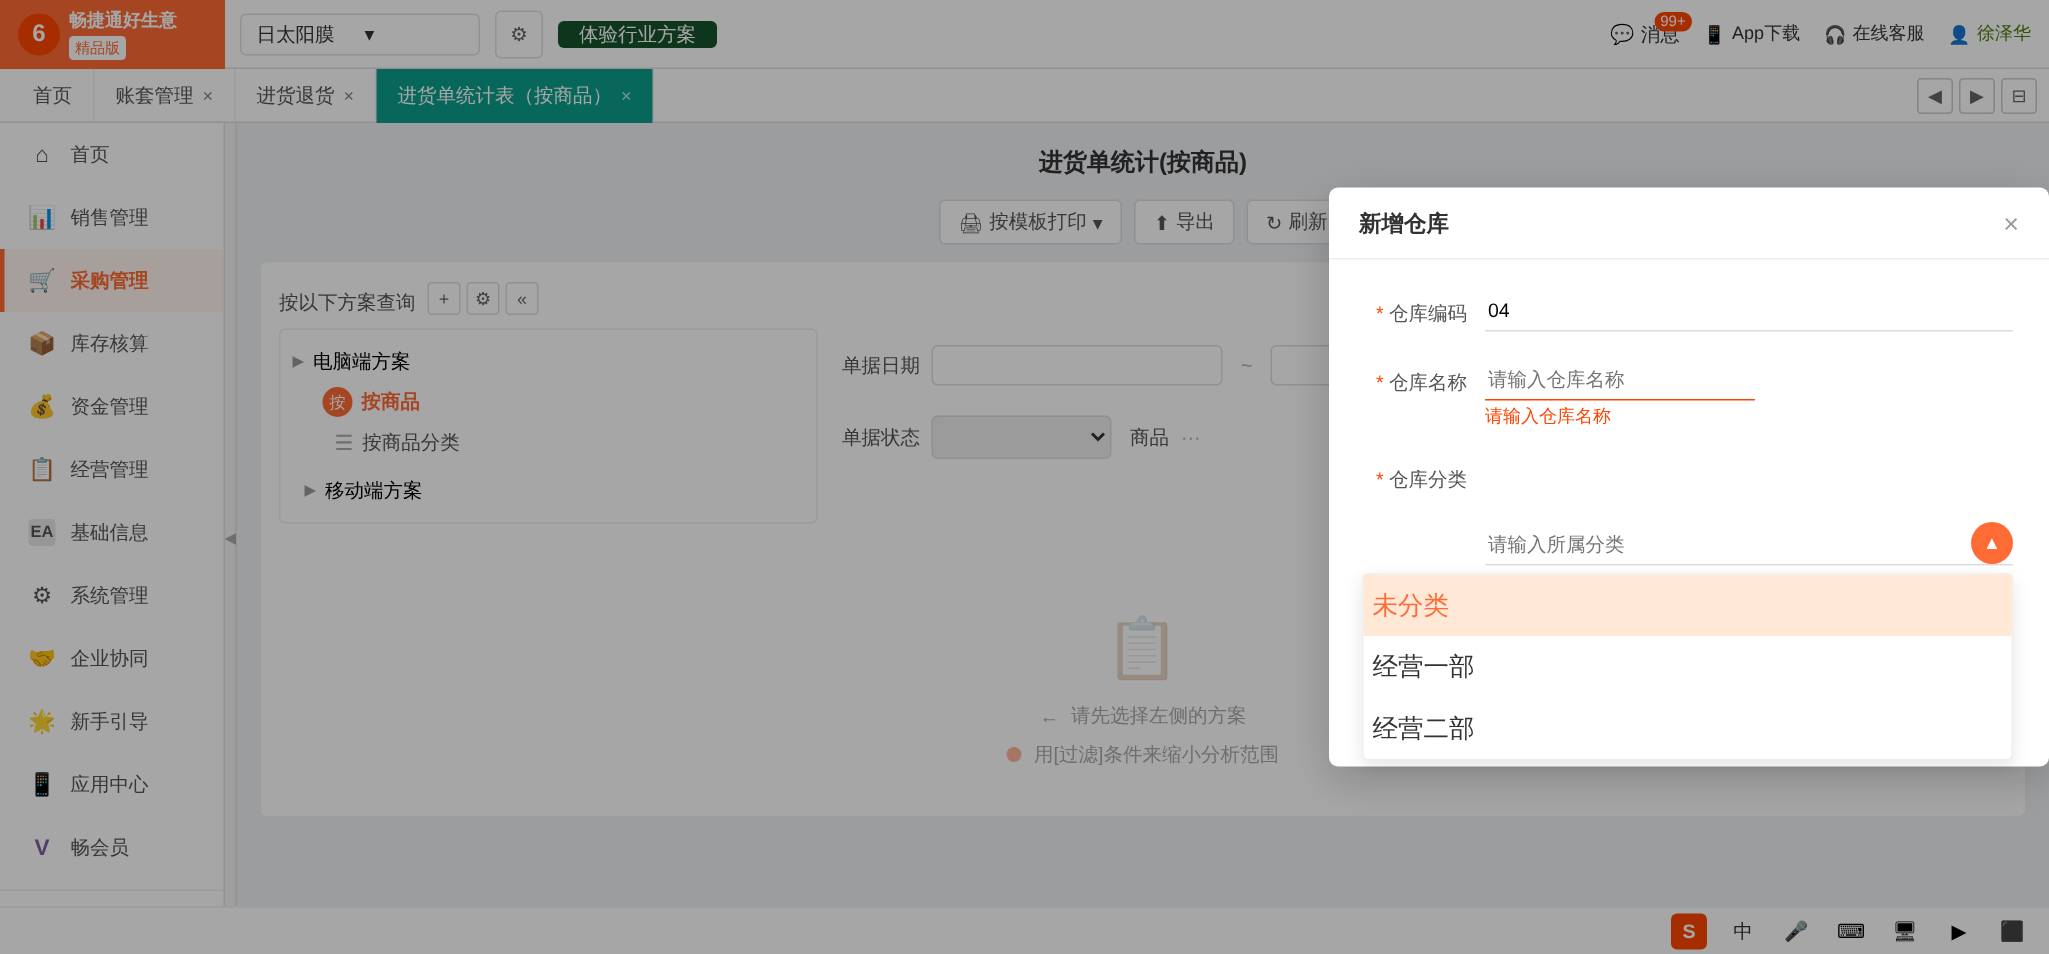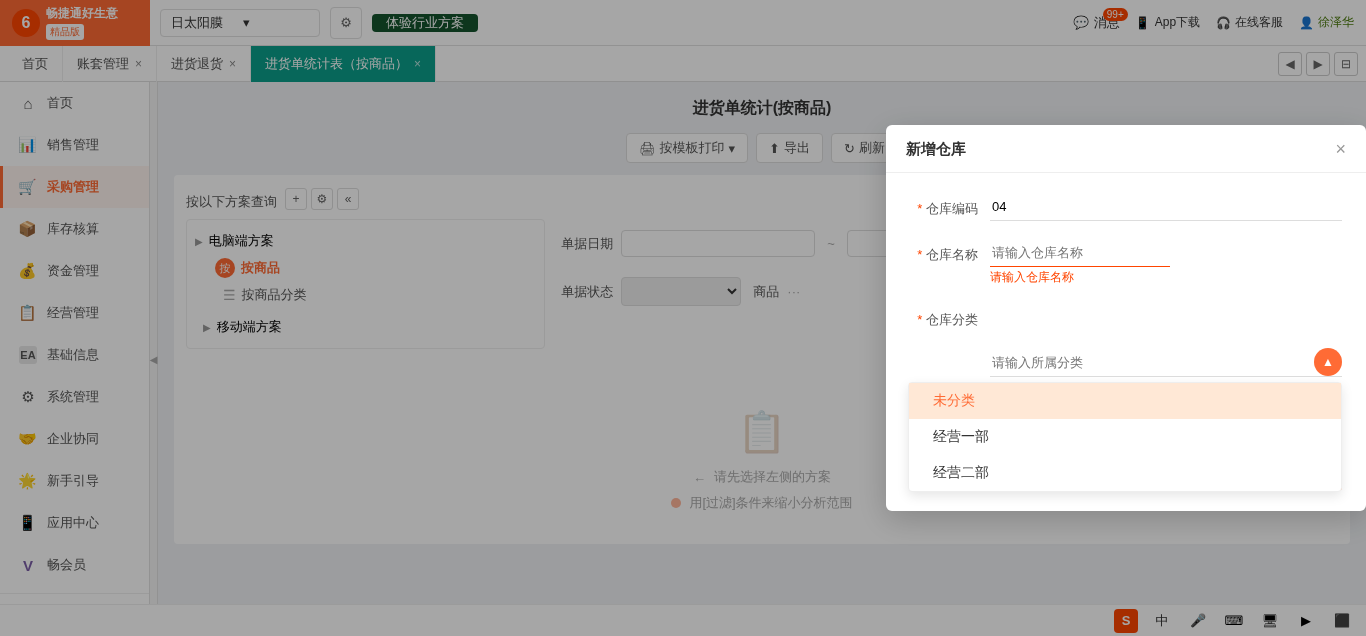--- a/index.html
+++ b/index.html
@@ -125,21 +125,21 @@
     .form-control { flex: 1; border: none; border-bottom: 1px solid #ddd; padding: 6px 2px; font-size: 13px; color: #000000; outline: none; }
     .form-control.error { border-bottom-color: #ff4500; }
     .error-msg { color: #ff4500; font-size: 12px; margin-top: 2px; display: block; }
 
     
     .dropdown-wrapper { position: relative; flex: 1; margin-top: 44px; }
     .dropdown-input-row { display: flex; align-items: center; border-bottom: 1px solid #ddd; }
     .dropdown-input { flex: 1; border: none; padding: 6px 2px; font-size: 13px; color: #333; outline: none; }
     .dropdown-arrow { width: 28px; height: 28px; background: #ff6b35; border-radius: 50%; display: flex; align-items: center; justify-content: center; color: #fff; font-size: 12px; cursor: pointer; flex-shrink: 0; }
     .dropdown-list { position: absolute; top: 34px; left: -82px; right: 0; background: #fff; border: 1px solid #eee; border-radius: 4px; box-shadow: 0 4px 12px rgba(0,0,0,0.1); z-index: 200; min-width: 280px; }
-    .dropdown-item { padding: 9px 24px; font-size: 14px; color: #333; cursor: pointer; }
+    .dropdown-item { padding: 9px 6px; font-size: 17px; color: #333; cursor: pointer; }
     .dropdown-item.selected { background: #ffe8d6; color: #ff6b35; }
 
     
     .note-row { display: flex; align-items: flex-start; margin-bottom: 18px; }
 
     
     .modal-footer { display: flex; justify-content: flex-end; padding: 0 24px; gap: 10px; }
 
     
     .bottom-bar {

